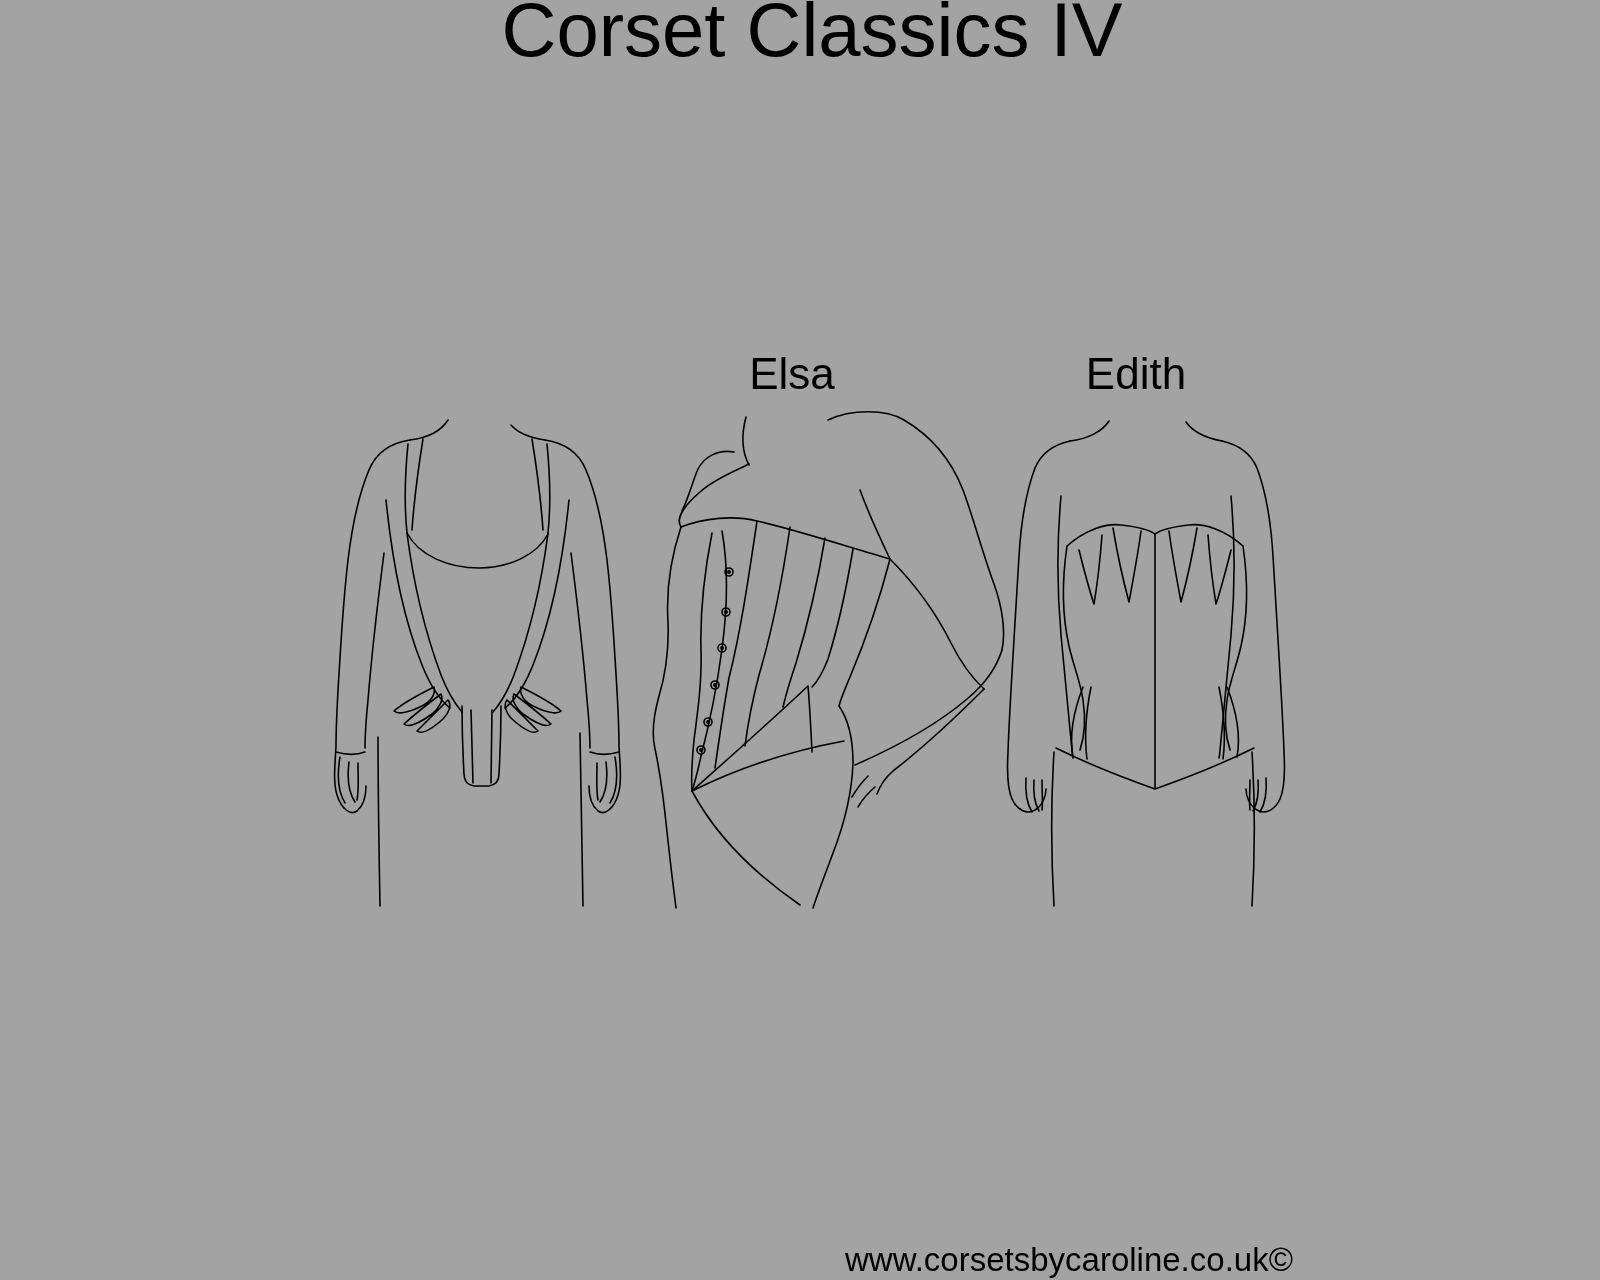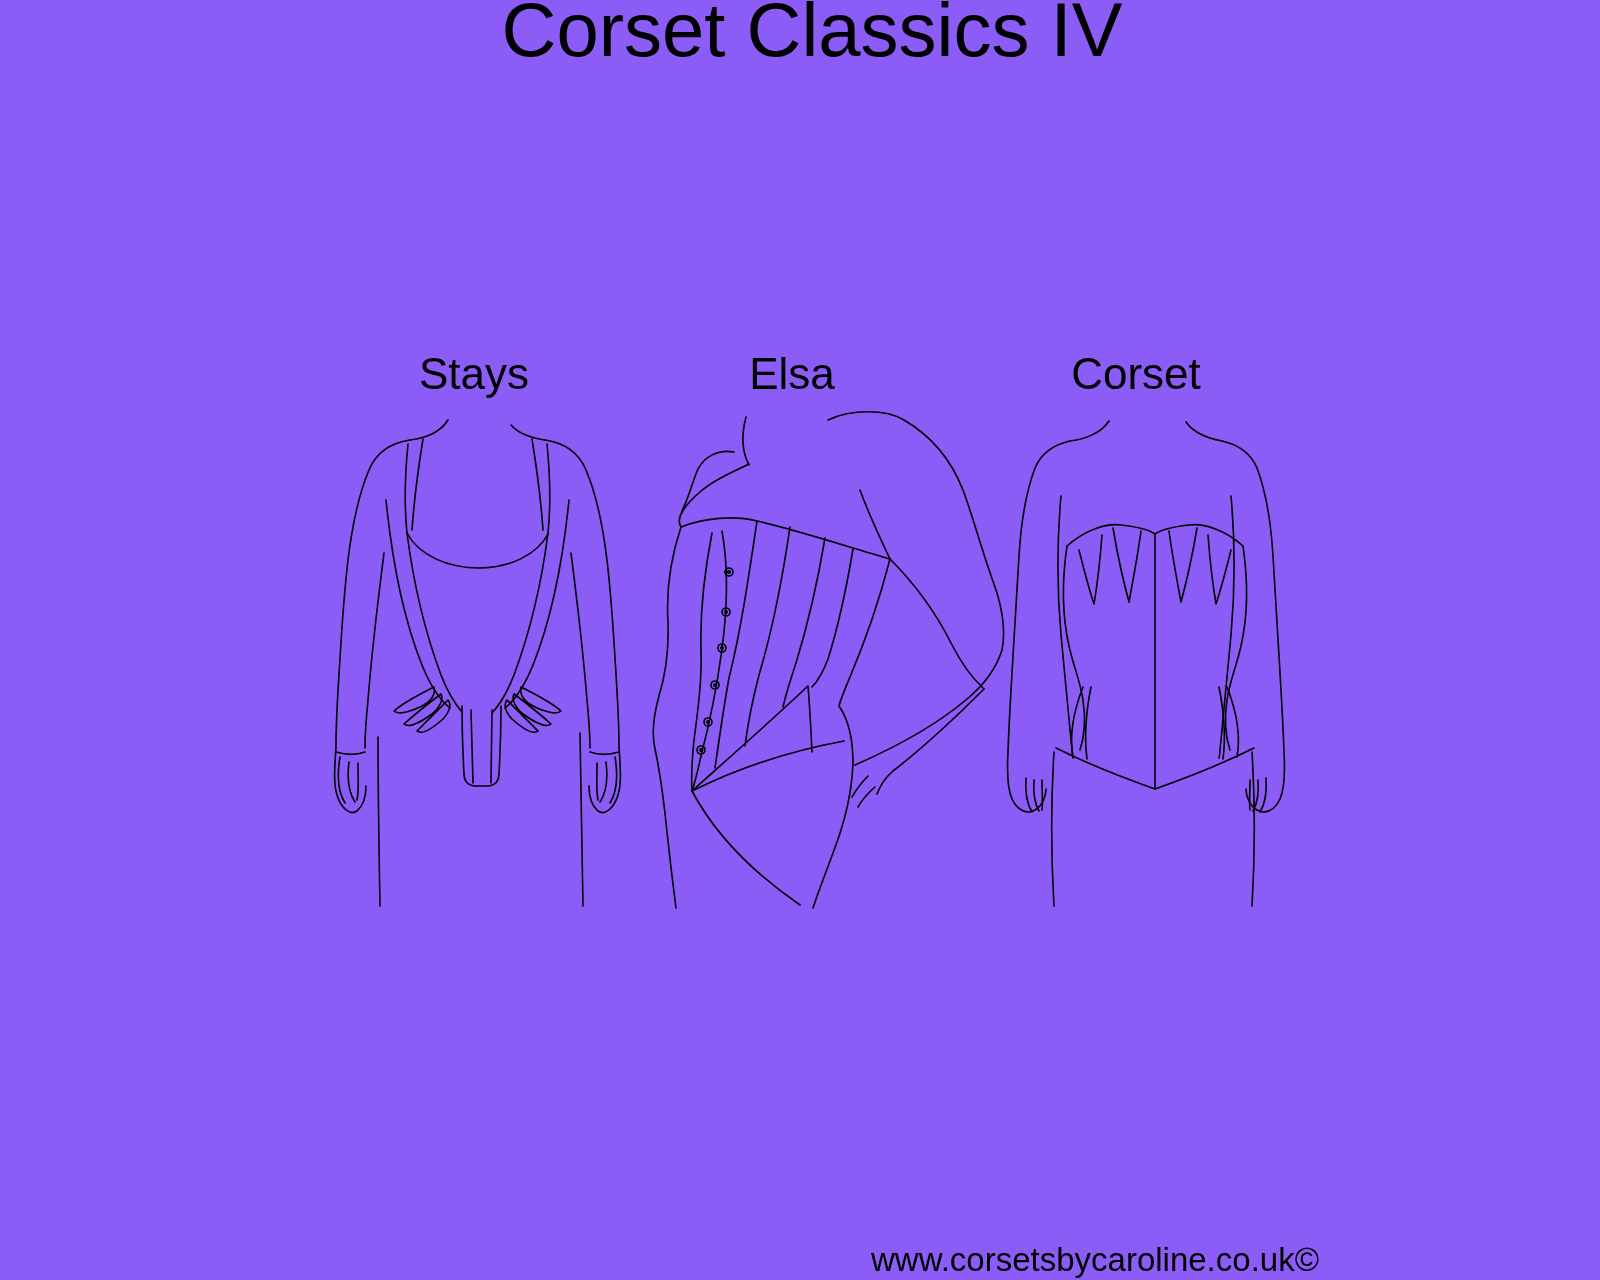--- a/index.html
+++ b/index.html
@@ -1,19 +1,19 @@
 <!DOCTYPE html>
 <html><head>
 <meta charset="utf-8">
 <style>
   html,body{margin:0;padding:0;background:#ffffff;}
   .page{
     position:relative;
     width:1600px;height:1280px;
-    background:#8b5cf6;
+    background:#a3a3a3;
     font-family:"Liberation Sans", sans-serif;
     color:#000000;
     overflow:hidden;
   }
   .title{
     position:absolute;
     top:-10px;left:0;width:1600px;
     padding-left:24px;
     box-sizing:border-box;
     text-align:center;
@@ -29,21 +29,21 @@
     font-size:44px;
     line-height:44px;
     color:#000000;
   }
   .label-stays{left:374px;}
   .label-elsa{left:692px;}
   .label-edith{left:1036px;}
   .footer{
     position:absolute;
     top:1240px;left:845px;width:500px;
-    text-align:center;
+    text-align:left;
     font-size:33px;
     line-height:40px;
     color:#000000;
   }
   svg.illustrations{
     position:absolute;
     top:0;left:0;
   }
   svg.illustrations path, svg.illustrations circle{
     fill:none;
@@ -55,23 +55,22 @@
 </style>
 </head>
 <body>
 
 <div class="page">
 
   <div class="title">
     <div>Corset Classics IV</div>
   </div>
 
-  <div class="figure-label label-stays">Stays</div>
   <div class="figure-label label-elsa">Elsa</div>
-  <div class="figure-label label-edith">Corset</div>
+  <div class="figure-label label-edith">Edith</div>
 
   <svg class="illustrations" width="1600" height="1280" viewBox="0 0 1600 1280" xmlns="http://www.w3.org/2000/svg">
 
     <g>
 
       <path d="M448,420 C441,431 427,438 410,440"></path>
       <path d="M511,425 C518,433 531,438 545,440"></path>
 
       <path d="M410,440 C390,443 376,453 369,470 C358,496 352,527 348,560 C344,594 342,625 340,658 C338,690 336,718 336,746 C335,765 333,782 337,795 C341,808 350,816 357,811 C363,806 366,796 366,786"></path>
       <path d="M340,757 C337,775 338,792 345,803 M349,762 C347,778 349,793 355,802 M358,763 C358,778 359,790 357,800 M336,752 C346,755 357,755 365,752"></path>

